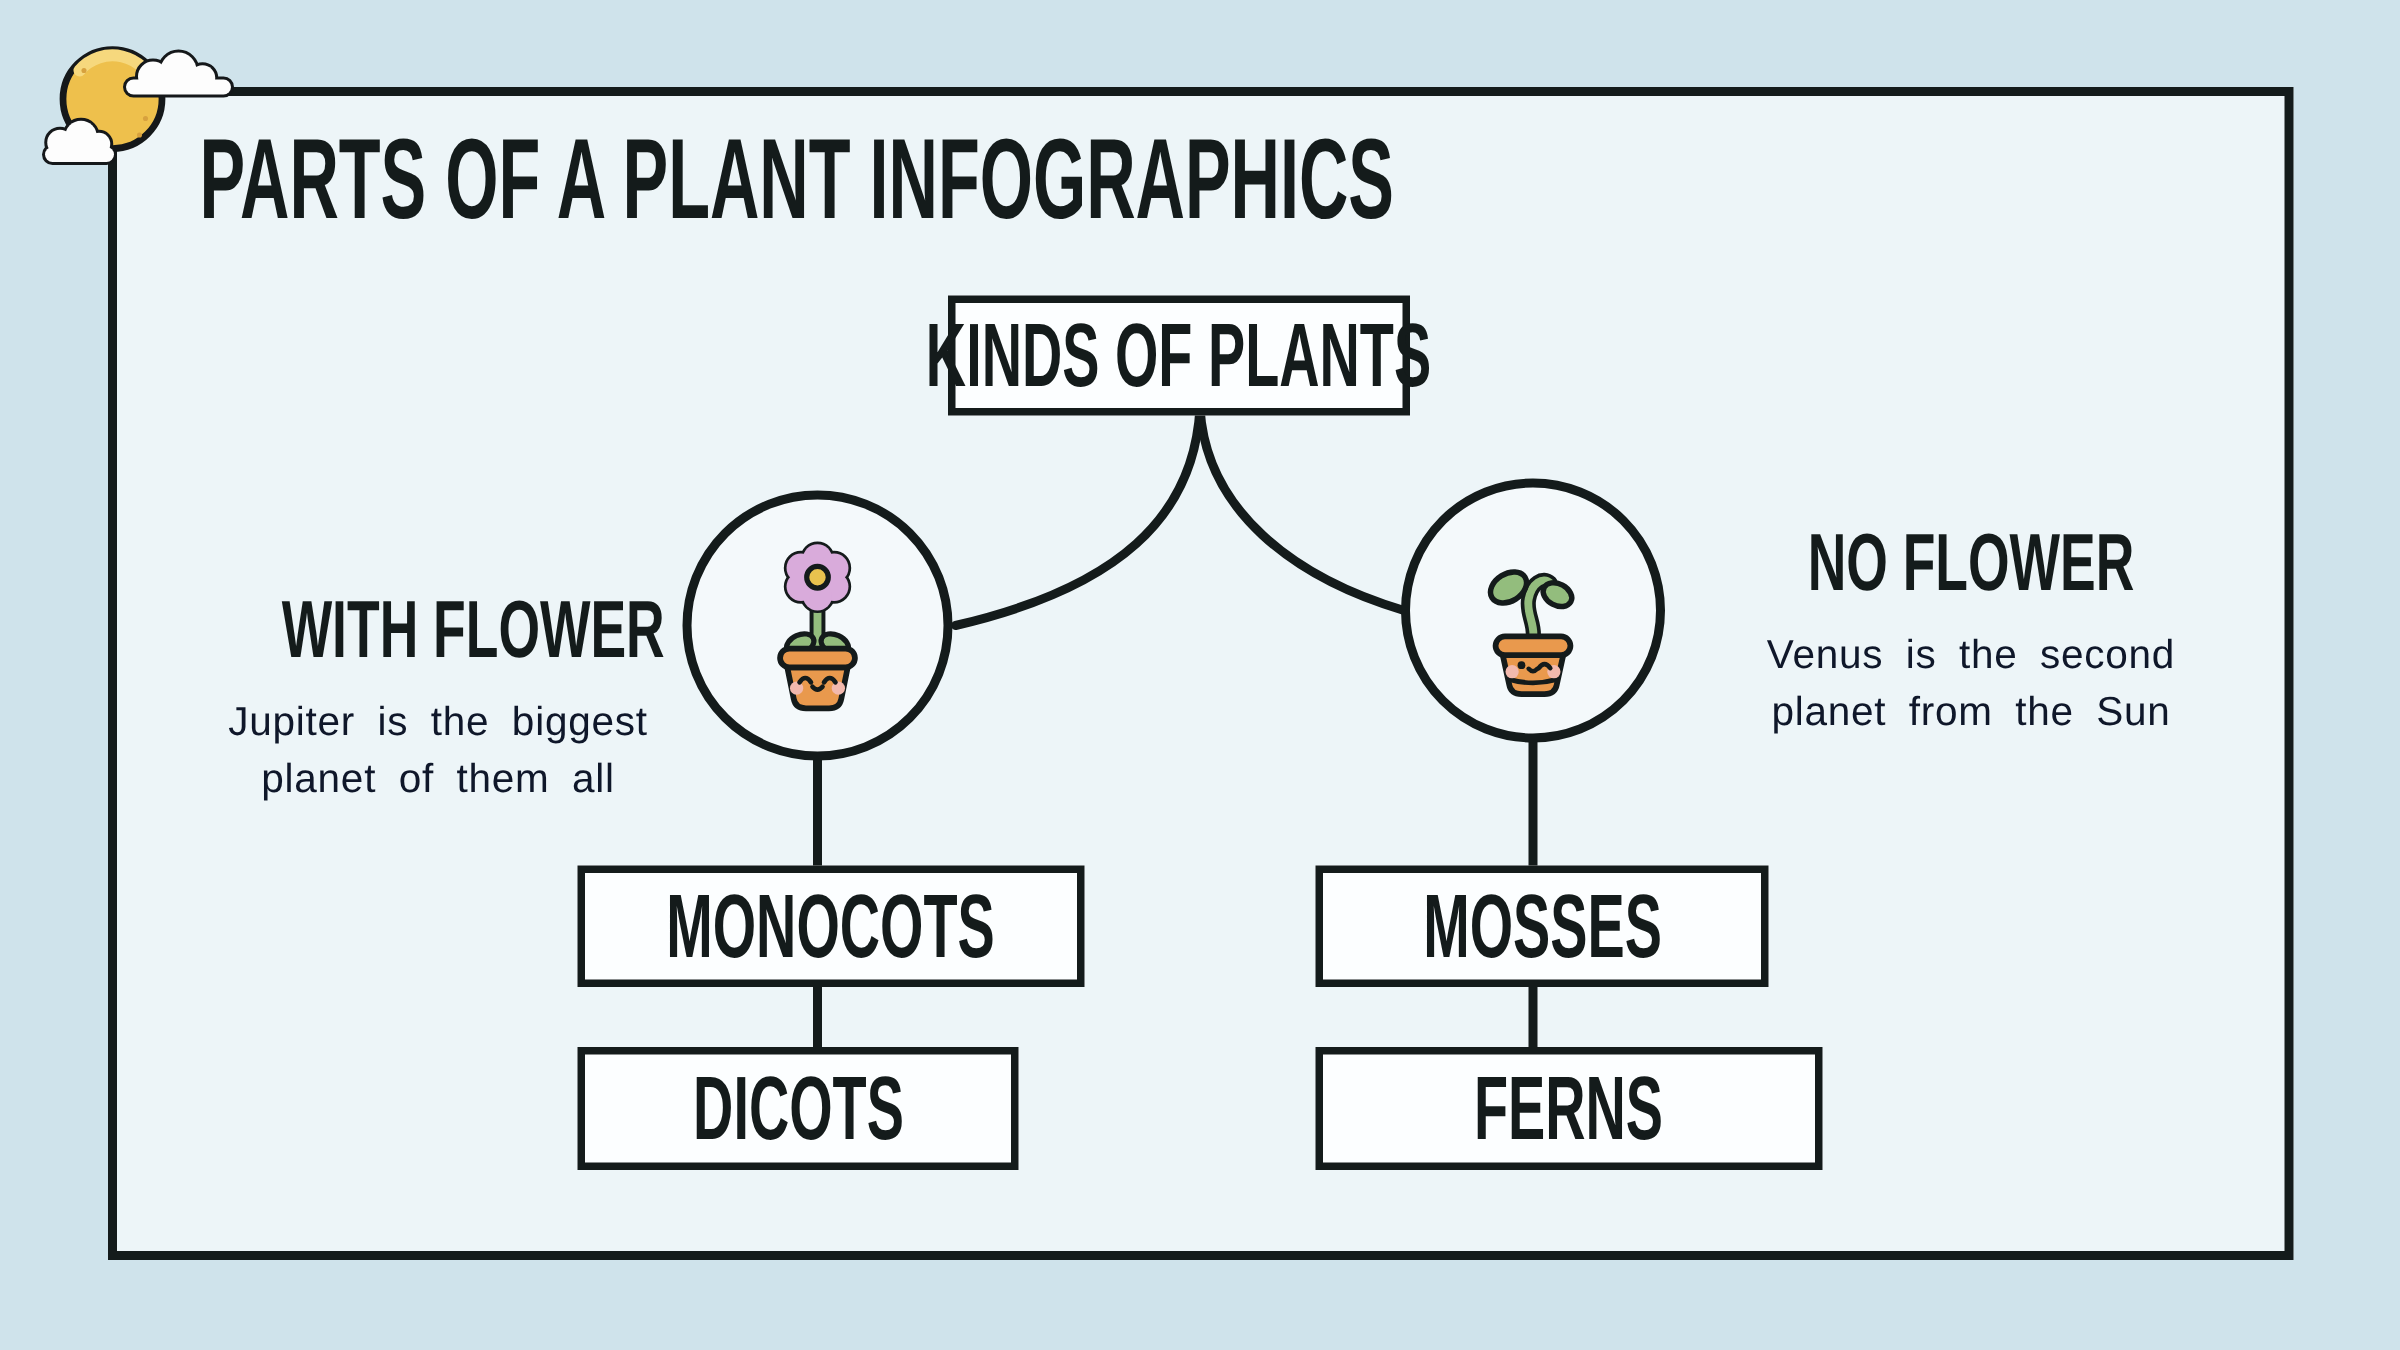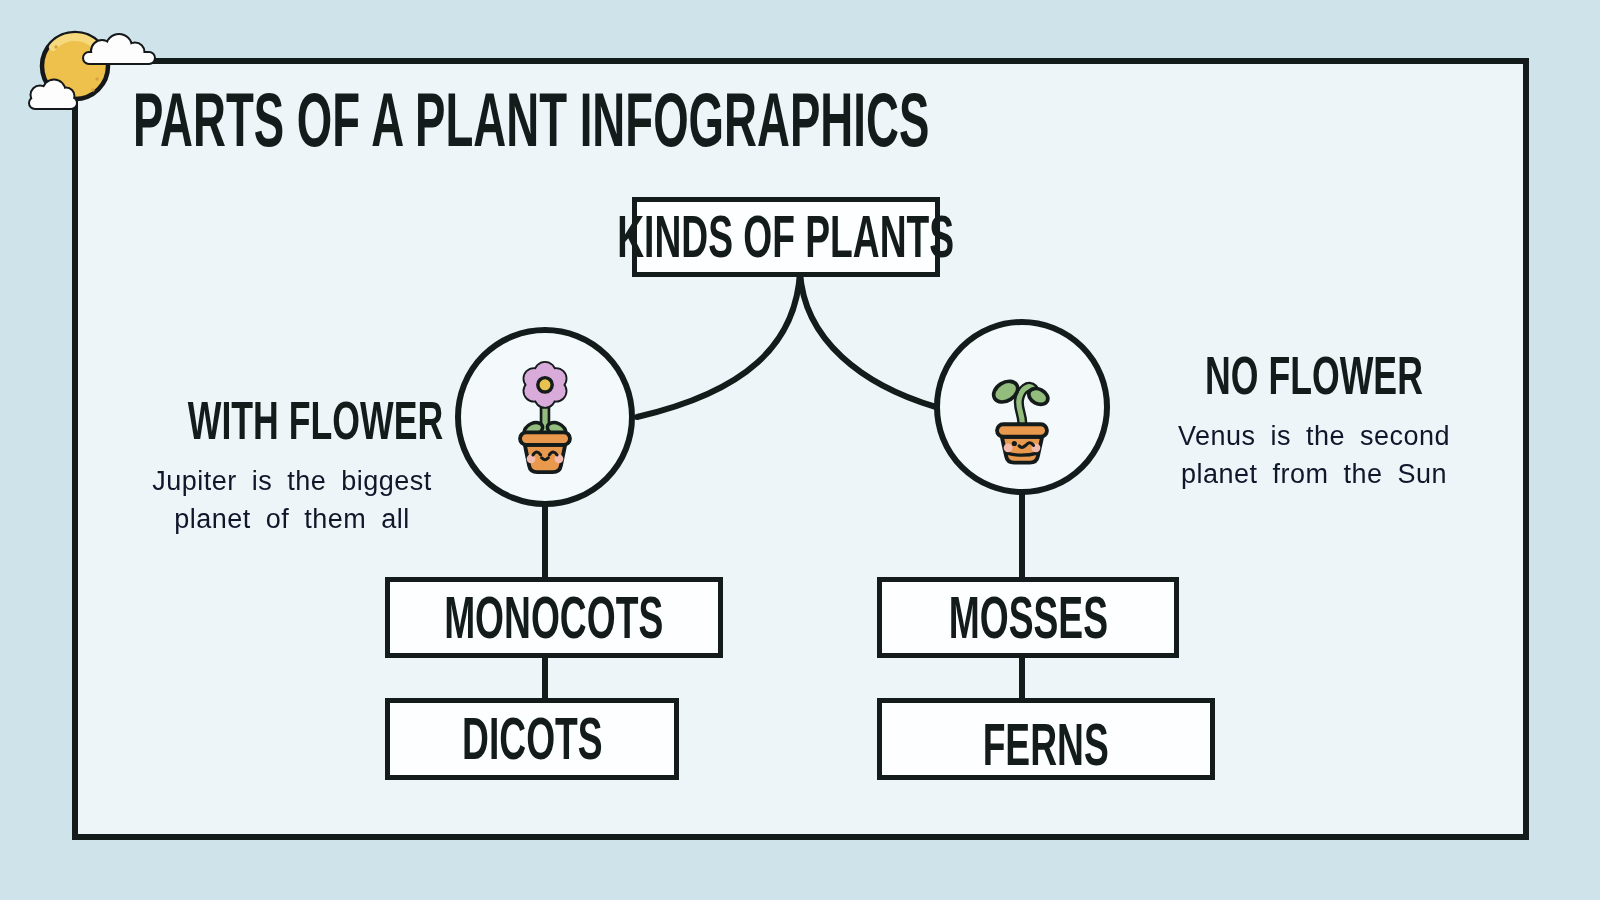--- a/index.html
+++ b/index.html
@@ -34,21 +34,21 @@
   .node-box{
     position:absolute;box-sizing:border-box;
     background:#fcfeff;border:5px solid #141b1b;
     display:flex;align-items:center;justify-content:center;
   }
   .node-label{font-size:60px;transform:scaleX(0.62);}
   .box-kinds{left:632px;top:197px;width:308px;height:80px;}
   .box-monocots{left:385px;top:577px;width:338px;height:81px;}
   .box-dicots{left:385px;top:698px;width:294px;height:82px;}
   .box-mosses{left:877px;top:577px;width:302px;height:81px;}
-  .box-ferns{left:877px;top:698px;width:338px;height:82px;align-items:flex-end;}
+  .box-ferns{left:877px;top:698px;width:338px;height:82px;}
   .circle-node{
     position:absolute;box-sizing:border-box;
     background:#f4f9fb;border:6px solid #141b1b;border-radius:50%;
     display:flex;align-items:center;justify-content:center;
   }
   .circle-left{left:455px;top:327px;width:180px;height:180px;}
   .circle-right{left:934px;top:319px;width:176px;height:176px;}
   .side-label{position:absolute;width:340px;text-align:center;}
   .side-left{left:122px;top:348px;margin-top:45px;}
   .side-right{left:1144px;top:348px;}

